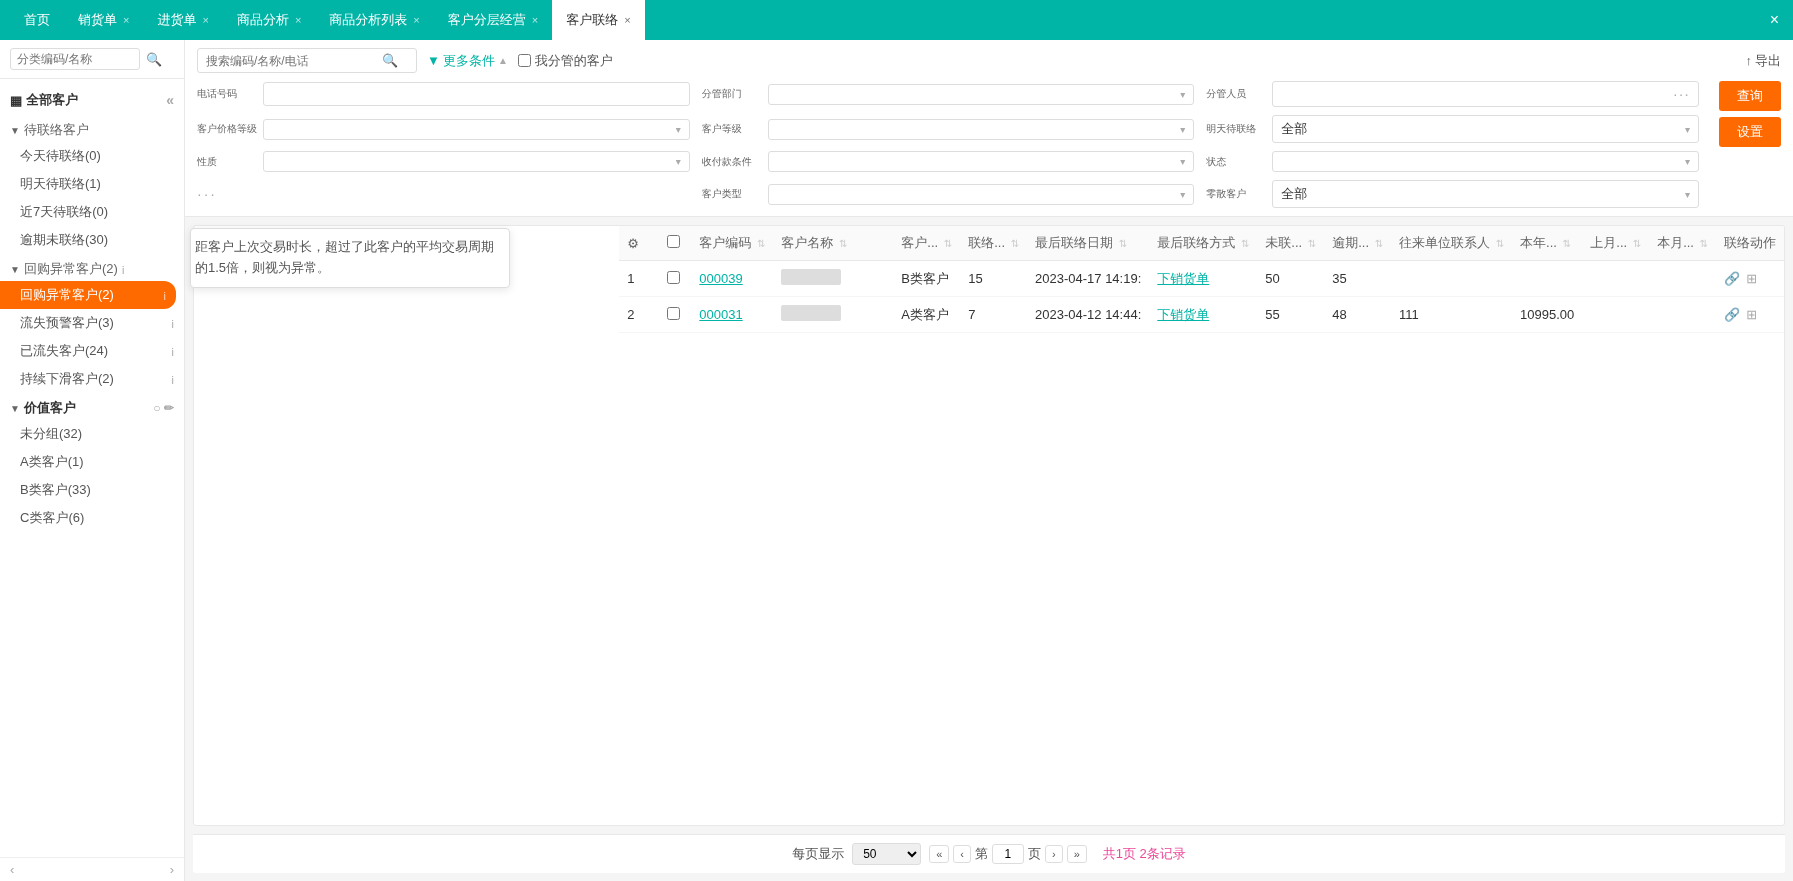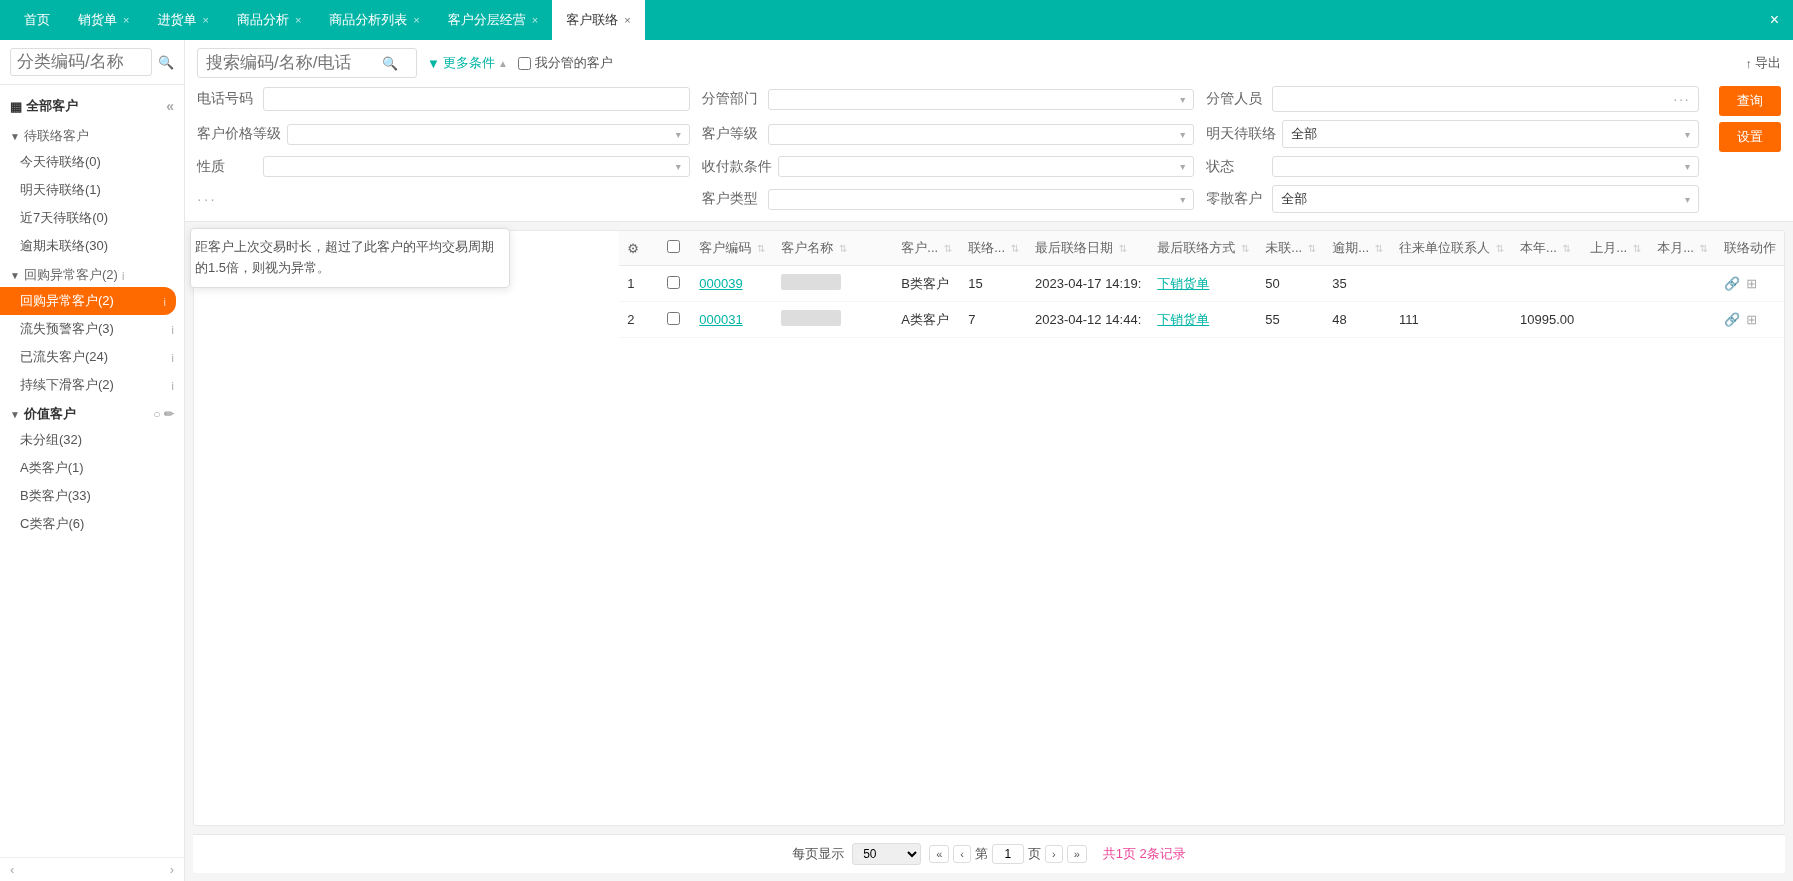--- a/index.html
+++ b/index.html
@@ -64,22 +64,22 @@
       display: flex;
       align-items: center;
       padding: 8px 10px;
       border-bottom: 1px solid #e8e8e8;
       gap: 6px;
     }
     .sidebar-search input {
       border: 1px solid #ddd;
       border-radius: 3px;
       padding: 3px 6px;
-      font-size: 17px;
-      width: 142px;
+      font-size: 12px;
+      width: 130px;
       outline: none;
     }
     .sidebar-search .search-icon {
       color: #aaa;
       cursor: pointer;
     }
     .sidebar-content {
       flex: 1;
       overflow-y: auto;
       padding: 6px 0;
@@ -164,21 +164,21 @@
       align-items: center;
       border: 1px solid #ddd;
       border-radius: 3px;
       padding: 4px 8px;
       width: 220px;
       gap: 6px;
     }
     .search-box input {
       border: none;
       outline: none;
-      font-size: 17px;
+      font-size: 12px;
       width: 170px;
       color: #999;
     }
     .more-conditions {
       color: #00b4a6;
       cursor: pointer;
       display: flex;
       align-items: center;
       gap: 3px;
       font-size: 12px;
@@ -199,21 +199,21 @@
       font-size: 12px;
       color: #555;
     }
     .filter-item {
       display: flex;
       align-items: center;
       gap: 6px;
     }
     .filter-label {
       color: #666;
-      font-size: 14px;
+      font-size: 10px;
       white-space: nowrap;
       min-width: 60px;
     }
     .filter-select {
       flex: 1;
       border: 1px solid #ddd;
       border-radius: 3px;
       padding: 4px 8px;
       font-size: 12px;
       color: #333;

